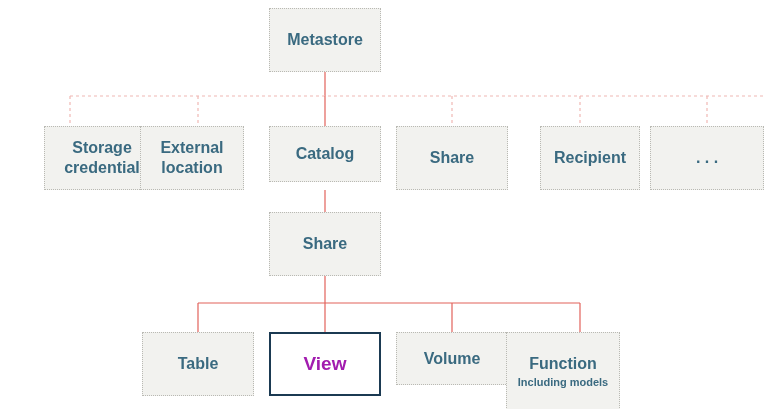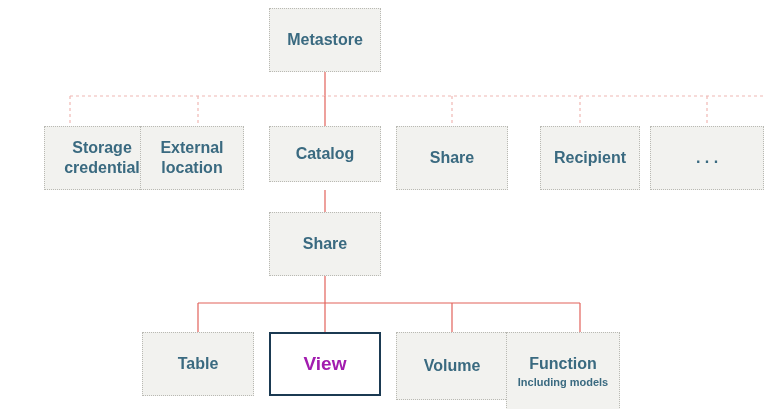--- a/index.html
+++ b/index.html
@@ -118,21 +118,21 @@
   </div>
 
   <div class="node" style="left:142px;top:332px;width:112px;height:64px;">
     <span class="label">Table</span>
   </div>
 
   <div class="node highlight" style="left:269px;top:332px;width:112px;height:64px;">
     <span class="label">View</span>
   </div>
 
-  <div class="node" style="left:396px;top:332px;width:112px;height:68px;">
+  <div class="node" style="left:396px;top:332px;width:112px;height:53px;">
     <span class="label">Volume</span>
   </div>
 
   <div class="node" style="left:506px;top:332px;width:114px;height:80px;">
     <span class="label">Function</span>
     <span class="sublabel">Including models</span>
   </div>
 
 </div>
 

